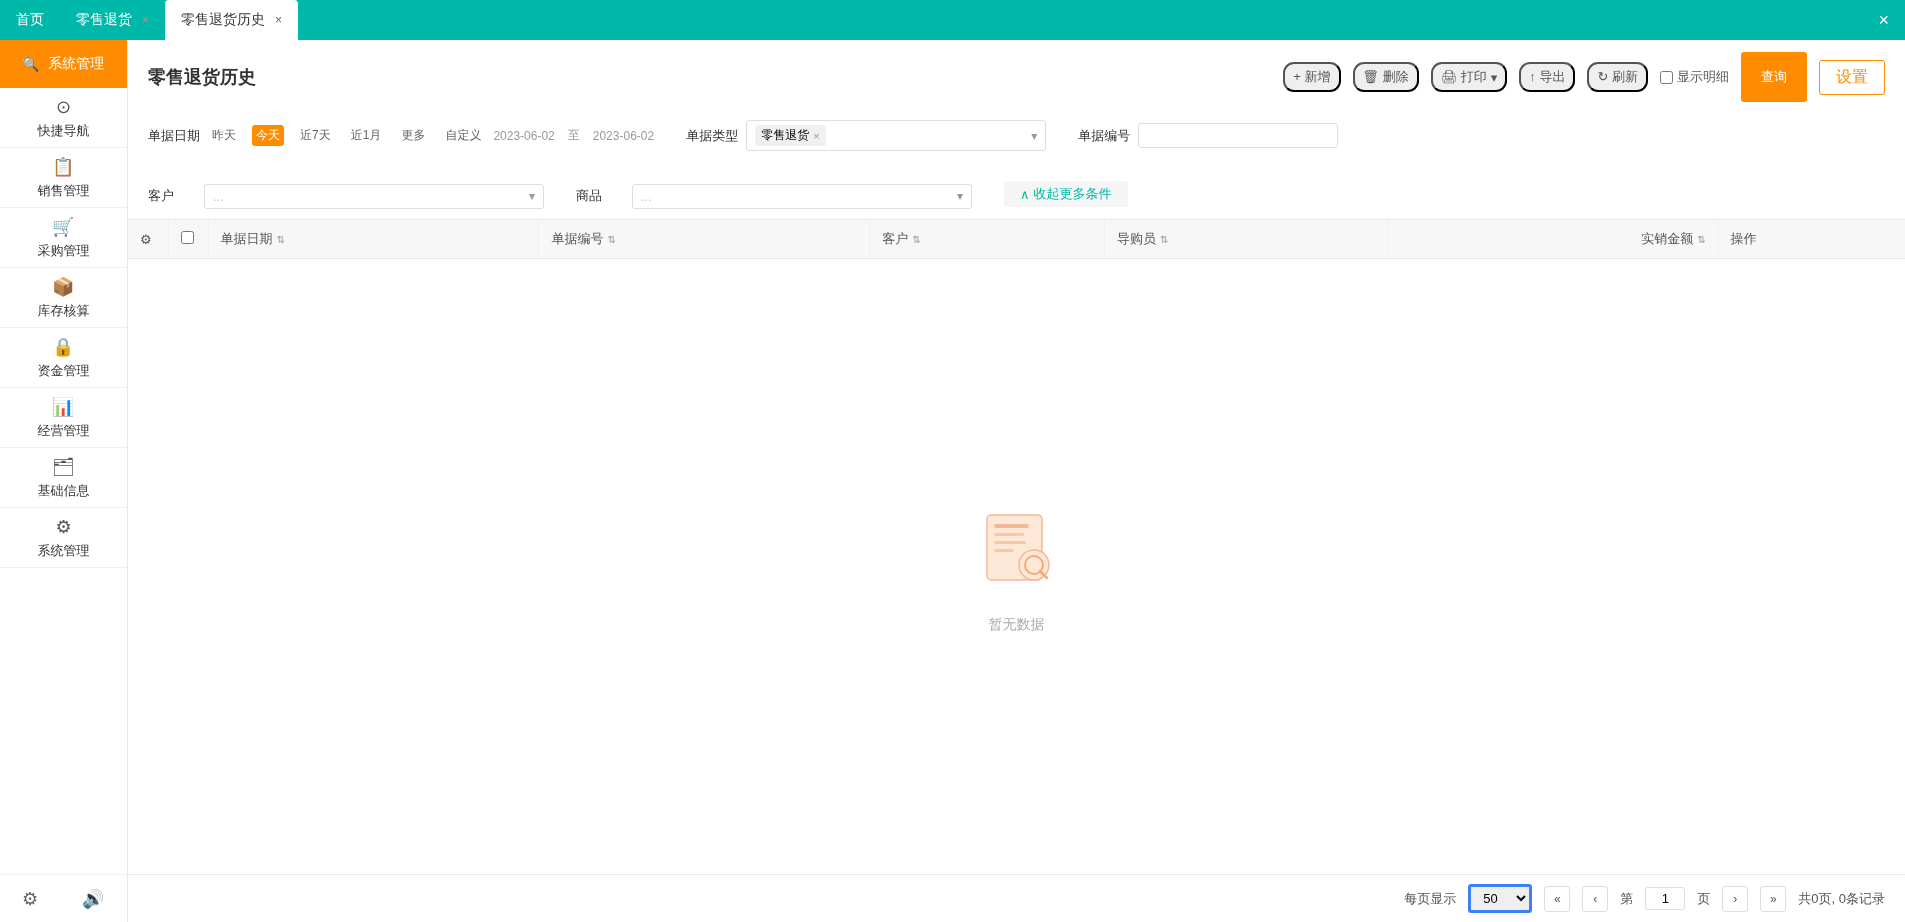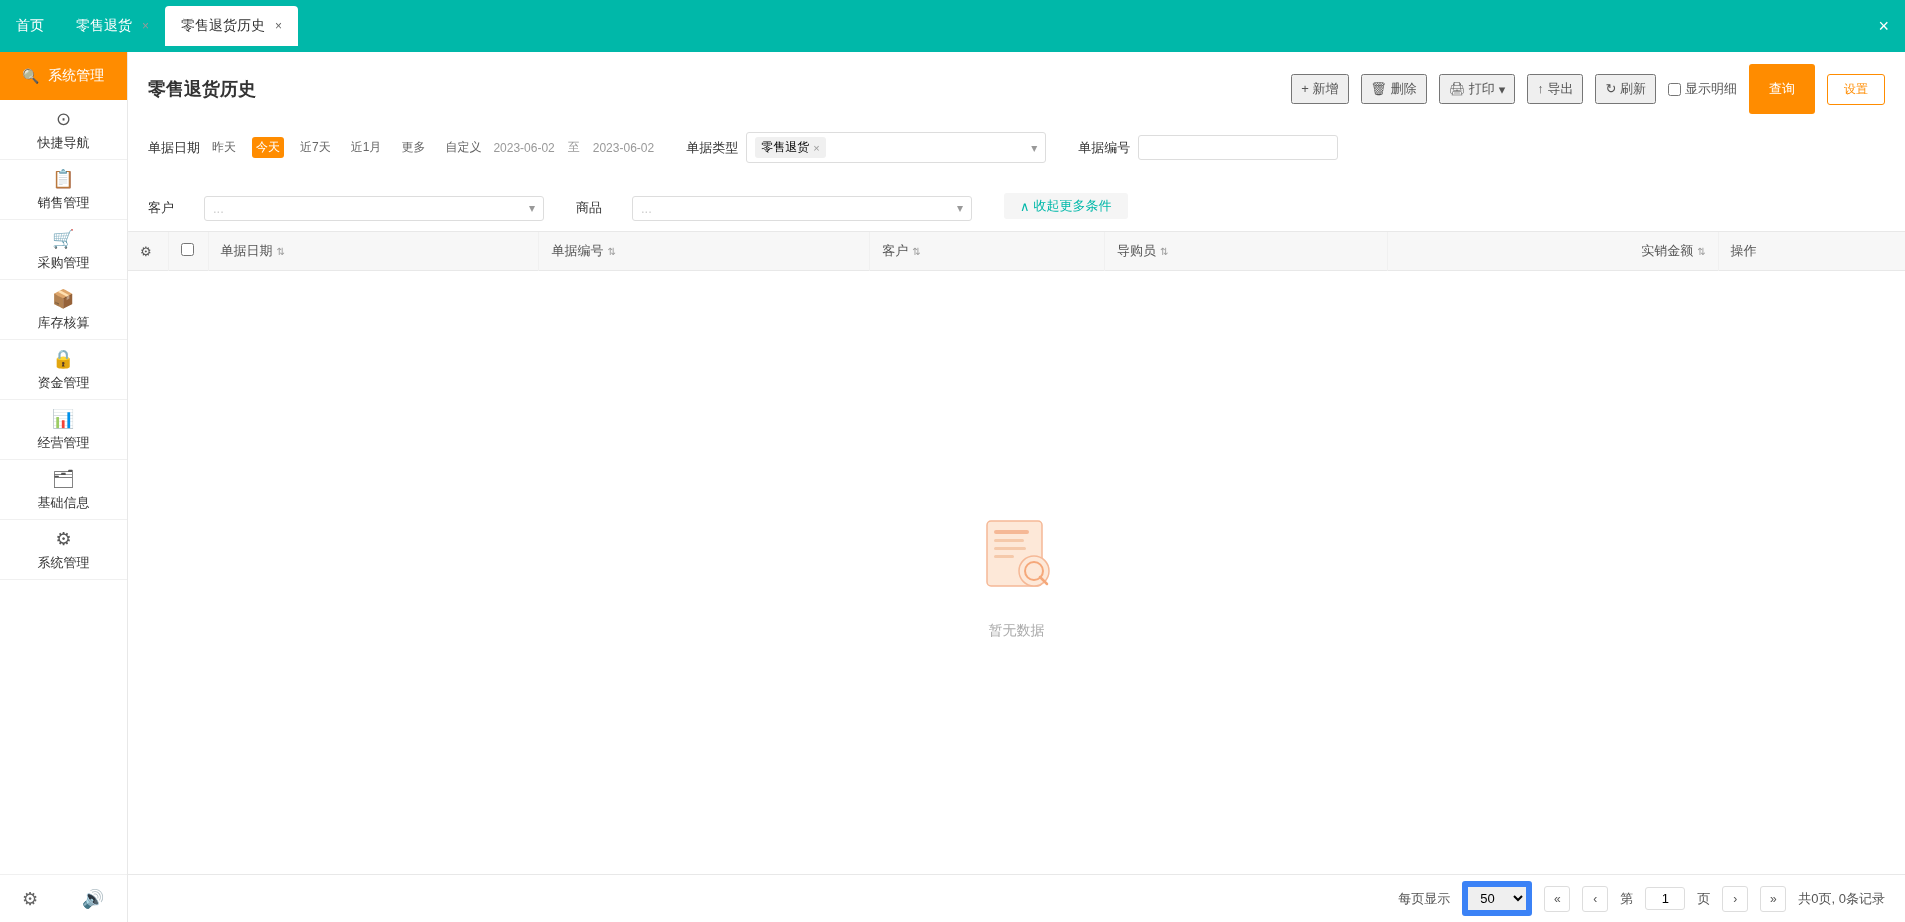--- a/index.html
+++ b/index.html
@@ -1,21 +1,21 @@
 <!DOCTYPE html>
 <html><head>
   <meta charset="utf-8">
   <style>
     * { box-sizing: border-box; margin: 0; padding: 0; font-family: "Microsoft YaHei", "PingFang SC", sans-serif; }
     body { width: 1905px; height: 922px; overflow: hidden; background: #f5f5f5; display: flex; flex-direction: column; }
 
     
     .top-bar {
       background: #00b8a9;
-      height: 52px;
+      height: 40px;
       display: flex;
       align-items: center;
       flex-shrink: 0;
     }
     .top-bar .tab {
       height: 40px;
       padding: 0 16px;
       display: flex;
       align-items: center;
       color: #fff;
@@ -129,38 +129,39 @@
       gap: 12px;
     }
     .toolbar-btn {
       display: flex;
       align-items: center;
       gap: 4px;
       font-size: 13px;
       color: #555;
       cursor: pointer;
       padding: 4px 8px;
+      border-radius: 11px;
     }
     .btn-query {
       background: #ff8c00;
       color: #fff;
       border: none;
       padding: 16px 20px;
       border-radius: 3px;
       cursor: pointer;
       font-size: 13px;
     }
     .btn-settings {
       background: #fff;
       color: #ff8c00;
       border: 1px solid #ff8c00;
       padding: 6px 16px;
       border-radius: 3px;
       cursor: pointer;
-      font-size: 12px;
+      font-size: 16px;
     }
     .display-toggle {
       display: flex;
       align-items: center;
       gap: 4px;
       font-size: 13px;
       color: #555;
     }
     .display-toggle input { cursor: pointer; }
 
@@ -309,21 +310,21 @@
       display: flex;
       align-items: center;
       justify-content: flex-end;
       padding: 0 20px;
       gap: 12px;
       font-size: 13px;
       color: #555;
       flex-shrink: 0;
     }
     .page-size-select {
-      border: 6px solid #3b82f6;
+      border: 3px solid #3b82f6;
       border-radius: 3px;
       padding: 3px 8px;
       font-size: 13px;
       cursor: pointer;
     }
     .page-nav-btn {
       border: 1px solid #ddd;
       background: #fff;
       width: 26px;
       height: 26px;

